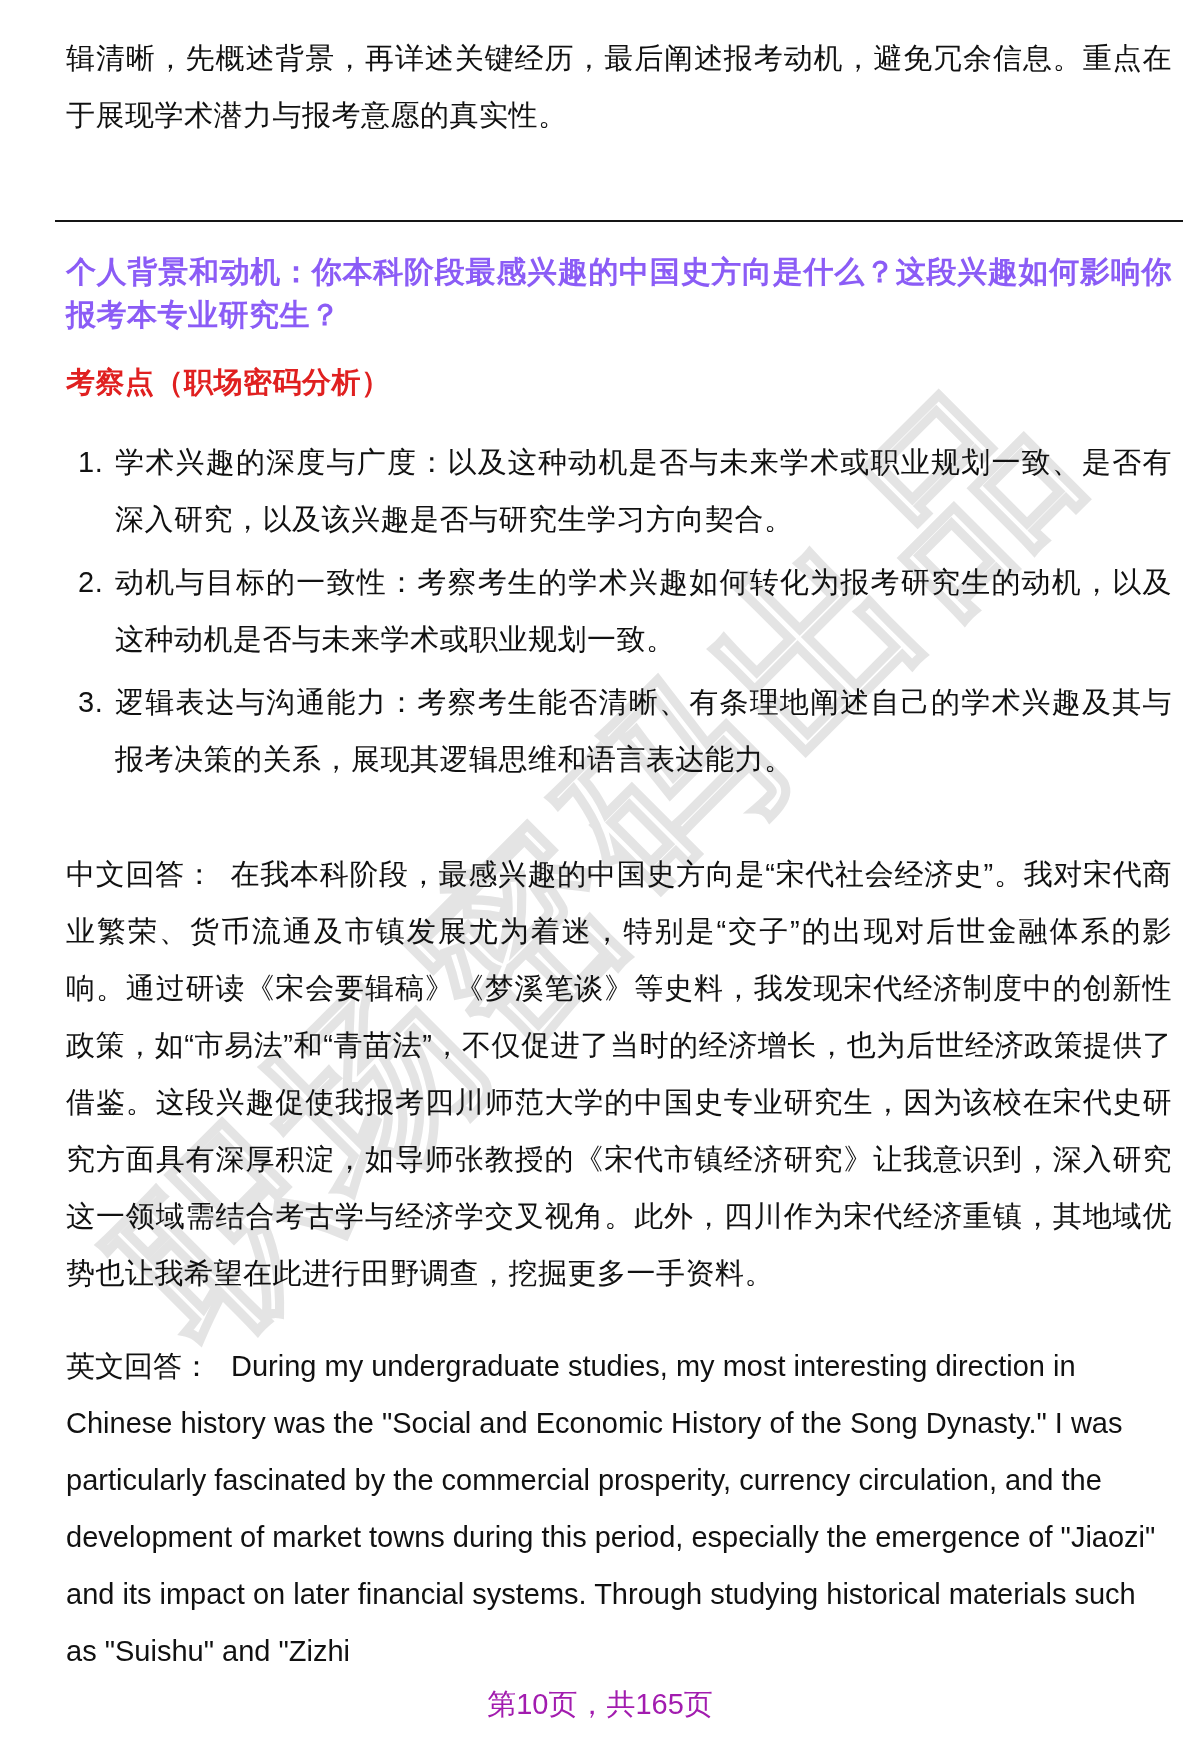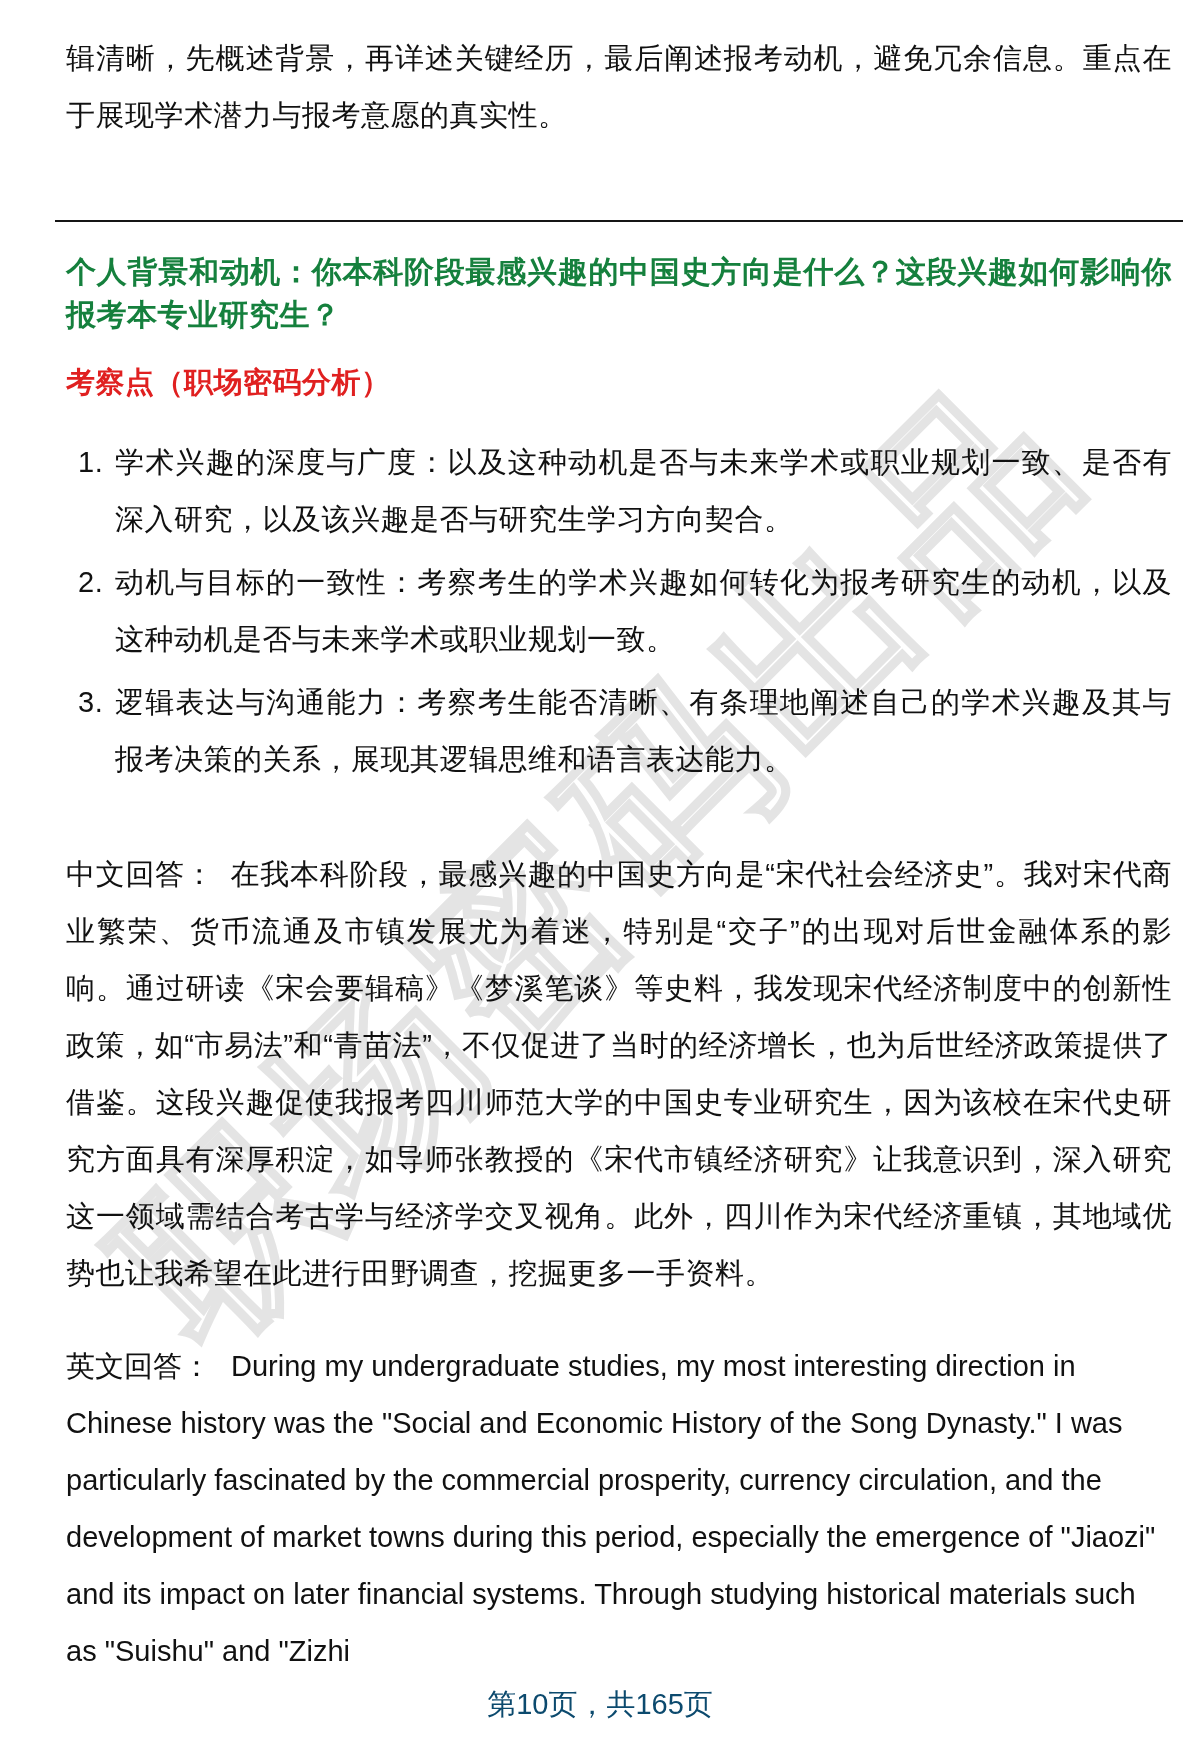--- a/index.html
+++ b/index.html
@@ -52,21 +52,21 @@
   .divider {
     border: none;
     border-top: 2px solid #151515;
     margin: 76px -11px 0 -11px;
   }
   .q-heading {
     margin: 28px 0 0 0;
     font-size: 30px;
     line-height: 43px;
     font-weight: 700;
-    color: #15803d;
+    color: #8b5cf6;
     text-align: justify;
     letter-spacing: 0.5px;
   }
   .s-heading {
     margin: 25px 0 0 0;
     font-size: 29px;
     line-height: 43px;
     font-weight: 700;
     color: #e02020;
     letter-spacing: 0.5px;
@@ -108,21 +108,21 @@
     margin-right: 20px;
   }
   .footer {
     position: absolute;
     left: 0;
     right: 0;
     top: 1686px;
     text-align: center;
     font-size: 29px;
     line-height: 36px;
-    color: #0c4a6e;
+    color: #a21caf;
     z-index: 1;
   }
 </style>
 </head>
 <body>
 
 <div class="page">
 
   <div class="watermark">职场密码出品</div>
 

